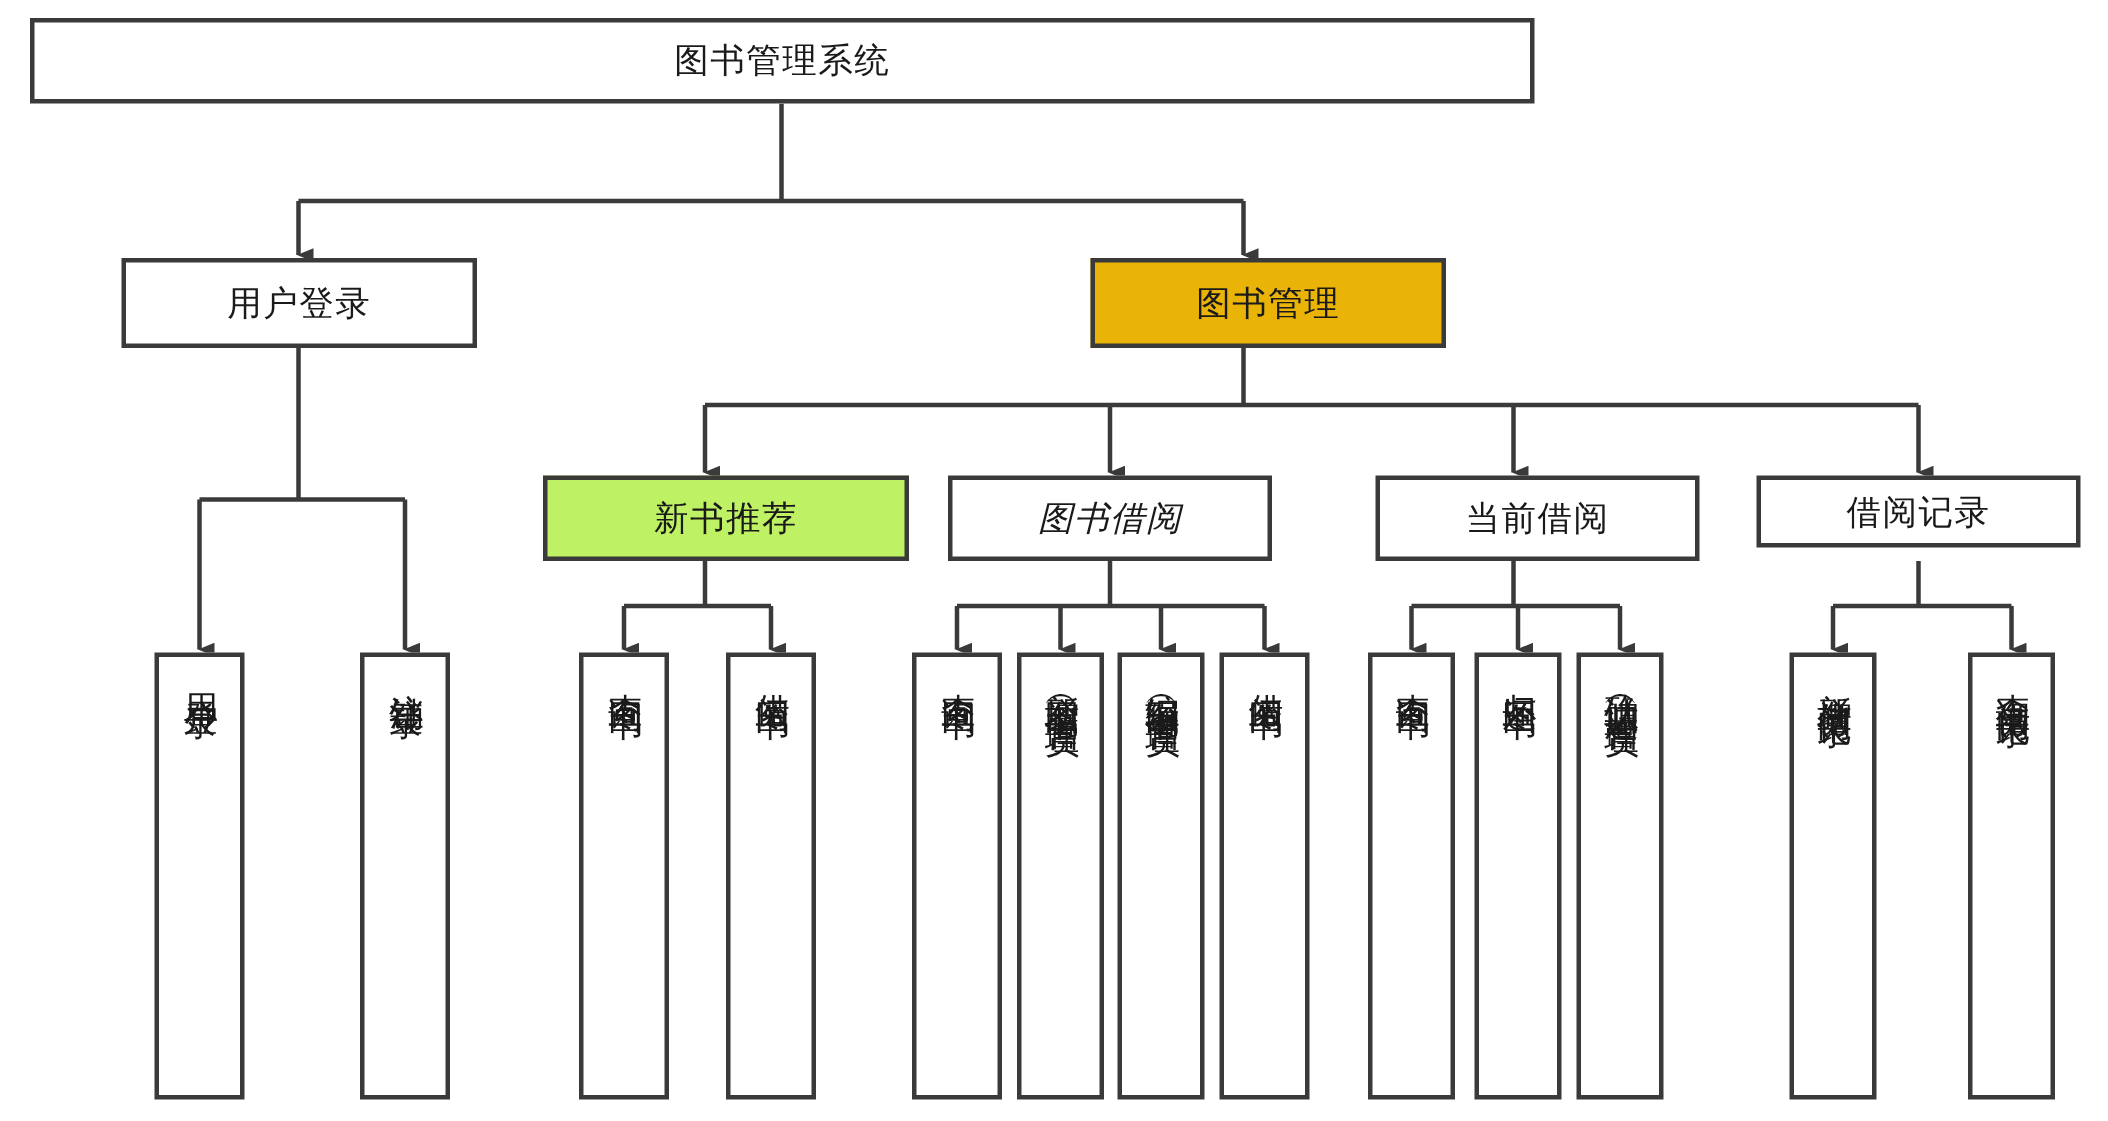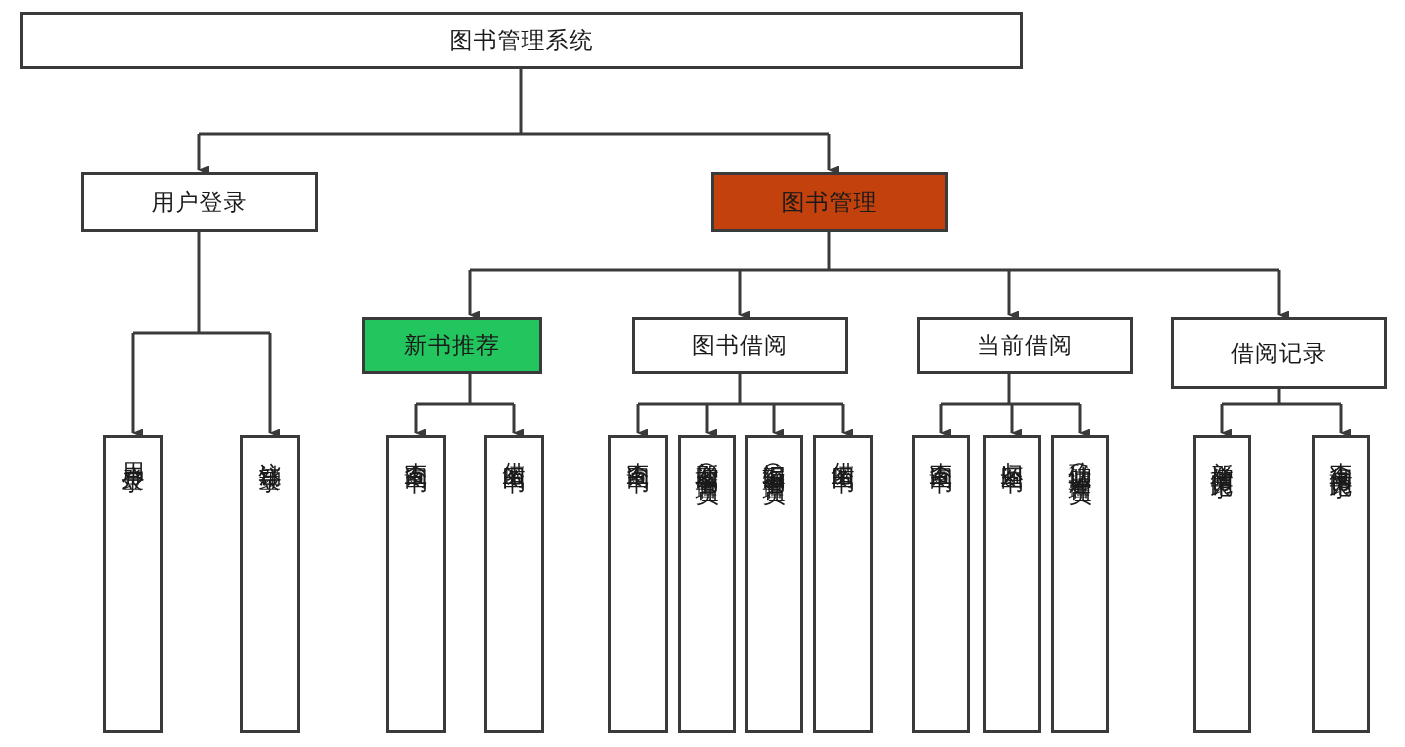--- a/index.html
+++ b/index.html
@@ -111,33 +111,33 @@
       </g>
   </svg>
 
   <div id="nodes-layer">
       <div class="node-box horizontal" style="left: 20px; top: 12px; width: 1003px; height: 57px; border-color: rgb(58, 58, 58); background: rgb(255, 255, 255); color: rgb(26, 26, 26);">
         <span class="node-label">图书管理系统</span>
       </div>
       <div class="node-box horizontal" style="left: 81px; top: 172px; width: 237px; height: 60px; border-color: rgb(58, 58, 58); background: rgb(255, 255, 255); color: rgb(26, 26, 26);">
         <span class="node-label">用户登录</span>
       </div>
-      <div class="node-box horizontal" style="left: 711px; top: 172px; width: 237px; height: 60px; border-color: rgb(58, 58, 58); background: #c2410c; color: rgb(26, 26, 26);">
+      <div class="node-box horizontal" style="left: 727px; top: 172px; width: 237px; height: 60px; border-color: rgb(58, 58, 58); background: #eab308; color: rgb(26, 26, 26);">
         <span class="node-label">图书管理</span>
       </div>
-      <div class="node-box horizontal" style="left: 362px; top: 317px; width: 180px; height: 57px; border-color: rgb(58, 58, 58); background: #22c55e; color: rgb(26, 26, 26);">
+      <div class="node-box horizontal" style="left: 362px; top: 317px; width: 244px; height: 57px; border-color: rgb(58, 58, 58); background: #bef264; color: rgb(26, 26, 26);">
         <span class="node-label">新书推荐</span>
       </div>
-      <div class="node-box horizontal" style="left: 632px; top: 317px; width: 216px; height: 57px; border-color: rgb(58, 58, 58); background: rgb(255, 255, 255); color: rgb(26, 26, 26);">
+      <div class="node-box horizontal" style="left: 632px; top: 317px; width: 216px; height: 57px; border-color: rgb(58, 58, 58); background: rgb(255, 255, 255); color: rgb(26, 26, 26); font-style: italic;">
         <span class="node-label">图书借阅</span>
       </div>
       <div class="node-box horizontal" style="left: 901px; top: 317px; width: 216px; height: 57px; border-color: rgb(58, 58, 58); background: rgb(255, 255, 255); color: rgb(26, 26, 26); margin-left: 16px;">
         <span class="node-label">当前借阅</span>
       </div>
-      <div class="node-box horizontal" style="left: 1171px; top: 317px; width: 216px; height: 72px; border-color: rgb(58, 58, 58); background: rgb(255, 255, 255); color: rgb(26, 26, 26);">
+      <div class="node-box horizontal" style="left: 1171px; top: 317px; width: 216px; height: 48px; border-color: rgb(58, 58, 58); background: rgb(255, 255, 255); color: rgb(26, 26, 26);">
         <span class="node-label">借阅记录</span>
       </div>
       <div class="node-box vertical" style="left: 103px; top: 435px; width: 60px; height: 298px; border-color: rgb(58, 58, 58); background: rgb(255, 255, 255); color: rgb(26, 26, 26);">
         <span class="vlabel">用户登录</span>
       </div>
       <div class="node-box vertical" style="left: 240px; top: 435px; width: 60px; height: 298px; border-color: rgb(58, 58, 58); background: rgb(255, 255, 255); color: rgb(26, 26, 26);">
         <span class="vlabel">注销登录</span>
       </div>
       <div class="node-box vertical" style="left: 386px; top: 435px; width: 60px; height: 298px; border-color: rgb(58, 58, 58); background: rgb(255, 255, 255); color: rgb(26, 26, 26);">
         <span class="vlabel">查询图书</span>

